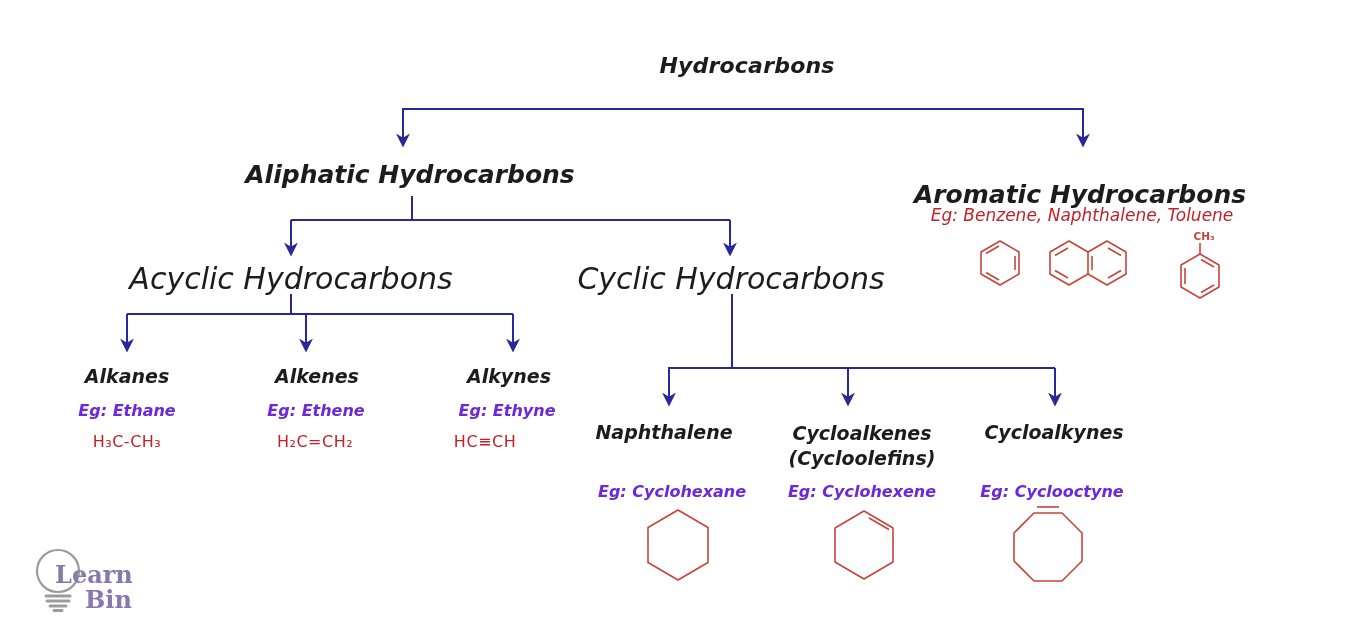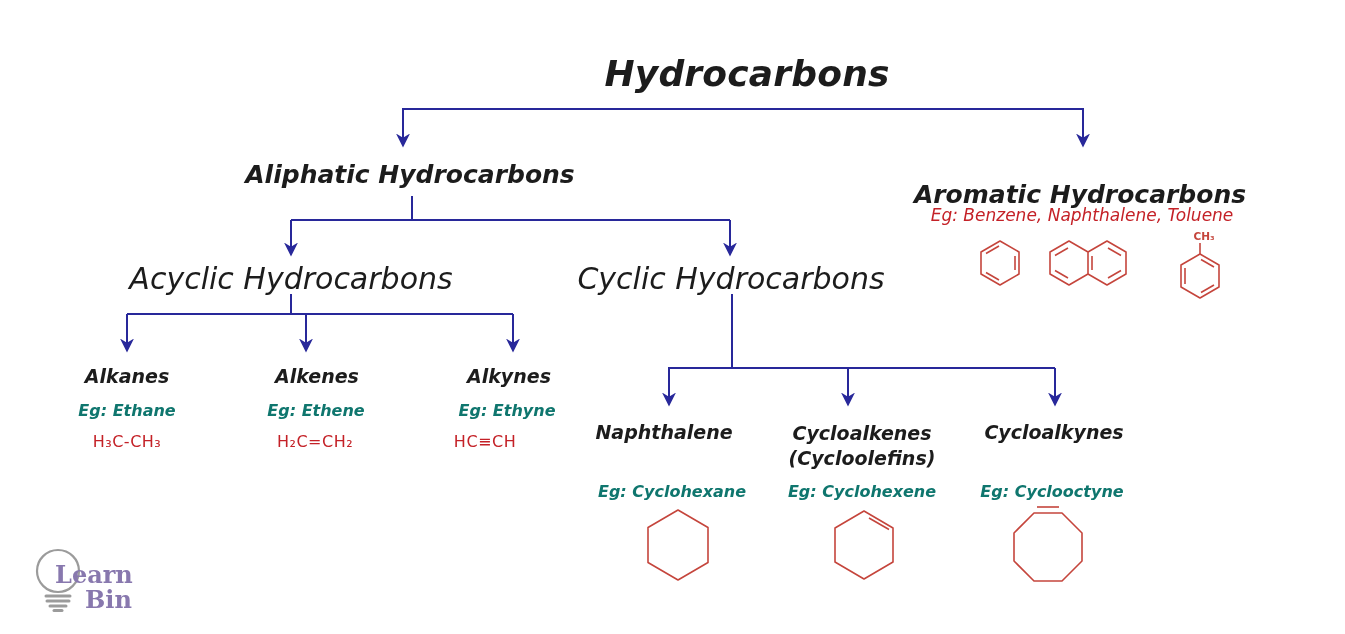--- a/index.html
+++ b/index.html
@@ -2,26 +2,26 @@
 <html><head>
 <meta charset="utf-8">
 <style>
   html,body{margin:0;padding:0;}
   body{
     width:1345px;height:634px;position:relative;overflow:hidden;
     background:#ffffff;
     font-family:"DejaVu Sans","Liberation Sans",sans-serif;
   }
   .lbl{position:absolute;transform:translateX(-50%);white-space:nowrap;text-align:center;color:#1c1c1c;}
-  .h1{font-size:36px;font-weight:bold;font-style:italic;letter-spacing:.2px;}
+  .h1{font-size:22px;font-weight:bold;font-style:italic;letter-spacing:.2px;}
   .h2{font-size:25px;font-weight:bold;font-style:italic;}
   .h3{font-size:30px;font-weight:normal;font-style:italic;}
   .h4{font-size:19px;font-weight:bold;font-style:italic;}
   .h4b{font-size:19px;font-weight:bold;font-style:italic;line-height:1.32;}
-  .eg{font-size:16px;font-weight:bold;font-style:italic;color:#0f766e;}
+  .eg{font-size:16px;font-weight:bold;font-style:italic;color:#6d28d9;}
   .eg-ar{font-size:17px;font-weight:normal;font-style:italic;color:#c42127;}
   .formula{font-size:16px;font-weight:normal;color:#c42127;letter-spacing:.5px;}
   .ch3{font-size:10.5px;font-weight:bold;color:#c5453c;letter-spacing:0;}
   .logo-word{position:absolute;font-family:"DejaVu Serif","Liberation Serif",serif;
     font-weight:bold;color:#8878ae;white-space:nowrap;}
   svg.layer{position:absolute;left:0;top:0;}
 </style>
 </head>
 <body>
 

